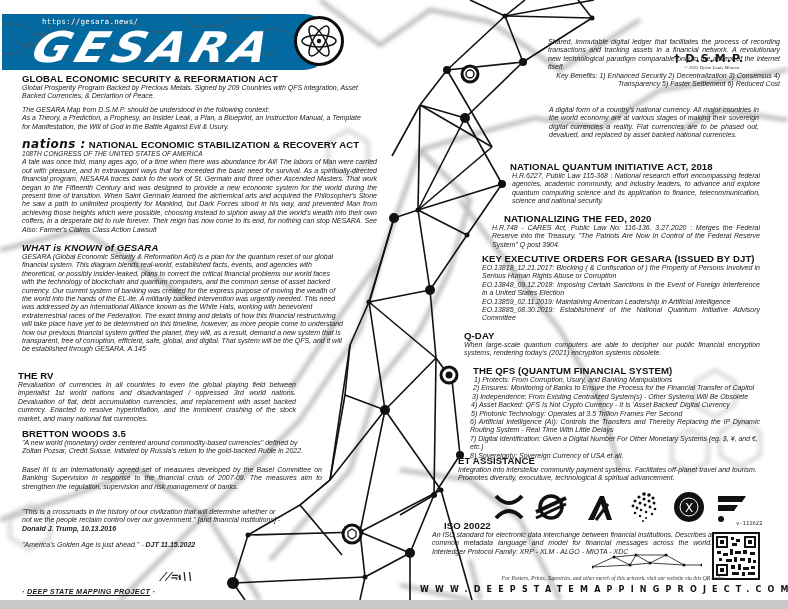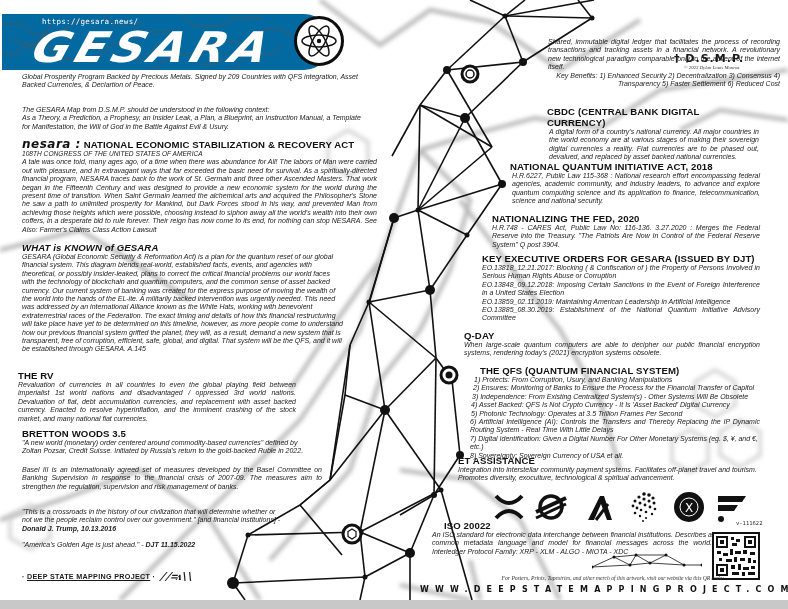--- a/index.html
+++ b/index.html
@@ -23,21 +23,21 @@
   .banner .url { position: absolute; left: 40px; top: 3px; font-family: "DejaVu Sans Mono", monospace; font-size: 7.5px; color: #fff; letter-spacing: 0.3px; }
   .banner .logo { position: absolute; left: 32px; top: 10px; font-family: "DejaVu Sans", sans-serif; font-weight: bold; font-style: italic; font-size: 46px; color: #fff; letter-spacing: 5px; transform: skewX(-18deg) scaleY(0.92); line-height: 46px; }
   .atom { position: absolute; left: 294px; top: 16px; width: 50px; height: 50px; border-radius: 50%; background: #fff; border: 3px solid #0d0d0d; }
 
   .nesara-word { font-family: "DejaVu Sans", sans-serif; font-weight: bold; font-style: italic; font-size: 12px; letter-spacing: 0.5px; }
 
   .dsmp { position: absolute; left: 674px; top: 20px; margin-top: 32px; }
   .dsmp .name { font-family: "DejaVu Sans", sans-serif; font-weight: bold; font-size: 11px; letter-spacing: 1px; }
   .dsmp .copy { font-family: "Liberation Serif", serif; font-style: italic; font-size: 4.8px; margin-left: 10px; color: #333; }
 
-  .footer-link { position: absolute; left: 22px; top: 572px; font-size: 7.2px; font-weight: bold; letter-spacing: 0.3px; }
+  .footer-link { position: absolute; left: 22px; top: 587px; font-size: 7.2px; font-weight: bold; letter-spacing: 0.3px; font-style: italic; }
   .footer-link u { text-decoration: underline; }
   .dsmp-mark { position: absolute; left: 160px; top: 570px; font-family: "DejaVu Sans Mono", monospace; font-weight: bold; font-size: 11px; letter-spacing: -1px; transform: skewX(-20deg); }
 
   .crypto-row { position: absolute; left: 492px; top: 490px; width: 240px; height: 40px; }
   .crypto-row .ico { position: absolute; top: 0; width: 34px; height: 34px; }
 
   .website-note { position: absolute; left: 432px; top: 575px; width: 292px; font-family: "Liberation Serif", serif; font-style: italic; font-size: 5.6px; text-align: right; color: #333; }
   .website { position: absolute; left: 420px; top: 585px; width: 304px; font-family: "DejaVu Sans", sans-serif; font-weight: bold; font-size: 8px; letter-spacing: 6.2px; text-align: right; color: #111; }
   .version { position: absolute; left: 736px; top: 520px; font-family: "DejaVu Sans Mono", monospace; font-size: 5.5px; color: #333; }
   .qr { position: absolute; left: 712px; top: 532px; width: 48px; height: 48px; border: 2px solid #111; background: #fff; }
@@ -206,31 +206,32 @@
 
   <div class="dsmp">
     <div class="name">
       <span>†</span>
       <span>D.S.M.P.</span>
     </div>
     <div class="copy">© 2023 Dylan Louis Monroe</div>
   </div>
 
   <div class="blk" style="left:22px; top:73px; width:340px;">
+    <h3>GLOBAL ECONOMIC SECURITY &amp; REFORMATION ACT</h3>
     <p>Global Prosperity Program Backed by Precious Metals. Signed by 209 Countries with QFS integration, Asset Backed Currencies, &amp; Declartion of Peace.</p>
   </div>
 
   <div class="blk" style="left:22px; top:106px; width:345px;">
     <p>The GESARA Map from D.S.M.P. should be understood in the following context:</p>
     <p>As a Theory, a Prediction, a Prophesy, an Insider Leak, a Plan, a Blueprint, an Instruction Manual, a Template for Manifestation, the Will of God in the Battle Against Evil &amp; Usury.</p>
   </div>
 
   <div class="blk" style="left:22px; top:139px; width:355px;">
     <h3>
-      <span class="nesara-word">nesara :</span>
+      <span class="nesara-word">nations :</span>
       <span>NATIONAL ECONOMIC STABILIZATION &amp; RECOVERY ACT</span>
     </h3>
     <p style="font-size:6.6px;">108TH CONGRESS OF THE UNITED STATES OF AMERICA</p>
     <p class="just">A tale was once told, many ages ago, of a time when there was abundance for All! The labors of Man were carried out with pleasure, and in extravagant ways that far exceeded the basic need for survival. As a spiritually-directed financial program, NESARA traces back to the work of St. Germain and three other Ascended Masters. That work began in the Fifteenth Century and was designed to provide a new economic system for the world during the present time of transition. When Saint Germain learned the alchemical arts and acquired the Philosopher's Stone he saw a path to unlimited prosperity for Mankind, but Dark Forces stood in his way, and prevented Man from achieving those heights which were possible, choosing instead to siphon away all the world's wealth into their own coffers, in a desperate bid to rule forever. Their reign has now come to its end, for nothing can stop NESARA. See Also: Farmer's Claims Class Action Lawsuit</p>
   </div>
 
   <div class="blk" style="left:22px; top:242px; width:322px;">
     <h3 class="ital">WHAT is KNOWN of GESARA</h3>
     <p>GESARA (Global Economic Security &amp; Reformation Act) is a plan for the quantum reset of our global financial system. This diagram blends real-world, established facts, events, and agencies with theoretical, or possibly insider-leaked, plans to correct the critical financial problems our world faces with the technology of blockchain and quantum computers, and the common sense of asset backed currency. Our current system of banking was created for the express purpose of moving the wealth of the world into the hands of the EL-ite. A militarily backed intervention was urgently needed. This need was addressed by an international Alliance known as the White Hats, working with benevolent extraterrestrial races of the Federation. The exact timing and details of how this financial restructuring will take place have yet to be determined on this timeline, however, as more people come to understand how our previous financial system grifted the planet, they will, as a result, demand a new system that is transparent, free of corruption, efficient, safe, global, and digital. That system will be the QFS, and it will be established through GESARA. A.145</p>
   </div>
@@ -267,49 +268,48 @@
     · <u>DEEP STATE MAPPING PROJECT</u> ·
   </div>
   <div class="dsmp-mark">//=ᴧ\\</div>
 
   <div class="blk" style="left:548px; top:38px; width:232px;">
     <p class="just" style="text-align-last:left;">Shared, immutable digital ledger that facilitates the process of recording transactions and tracking assets in a financial network. A revolutionary new technological paradigm comparable only to the advent of the internet itself.</p>
     <p class="right">Key Benefits: 1) Enhanced Security 2) Decentralization 3) Consensus 4) Transparency 5) Faster Settlement 6) Reduced Cost</p>
   </div>
 
   <div class="blk" style="left:549px; top:106px; width:210px;">
-    <h3 style="margin-left:-2px;">CBDC (CENTRAL BANK DIGITAL CURRENCY)</h3>
     <p class="just">A digital form of a country's national currency. All major countries in the world economy are at various stages of making their sovereign digital currencies a reality. Fiat currencies are to be phased out, devalued, and replaced by asset backed national currencies.</p>
   </div>
 
   <div class="blk" style="left:512px; top:161px; width:248px;">
     <h3 style="margin-left:-2px;">NATIONAL QUANTUM INITIATIVE ACT, 2018</h3>
     <p class="just">H.R.6227, Public Law 115-368 : National research effort encompassing federal agencies, academic community, and industry leaders, to advance and explore quantum computing science and its application to finance, telecommunication, science and national security.</p>
   </div>
 
   <div class="blk" style="left:492px; top:213px; width:268px;">
-    <h3 style="">NATIONALIZING THE FED, 2020</h3>
+    <h3 style="margin-left:12px;">NATIONALIZING THE FED, 2020</h3>
     <p class="just">H.R.748 - CARES Act, Public Law No: 116-136. 3.27.2020 : Merges the Federal Reserve into the Treasury. "The Patriots Are Now In Control of the Federal Reserve System" Q post 3904.</p>
   </div>
 
   <div class="blk" style="left:482px; top:253px; width:278px;">
     <h3>KEY EXECUTIVE ORDERS FOR GESARA (ISSUED BY DJT)</h3>
     <p class="just">EO.13818_12.21.2017: Blocking ( &amp; Confiscation of ) the Property of Persons Involved in Serious Human Rights Abuse or Corruption</p>
     <p class="just">EO.13848_09.12.2018: Imposing Certain Sanctions in the Event of Foreign Interference in a United States Election</p>
     <p class="just">EO.13859_02.11.2019: Maintaining American Leadership in Artificial Intelligence</p>
     <p class="just">EO.13885_08.30.2019: Establishment of the National Quantum Initiative Advisory Committee</p>
   </div>
 
   <div class="blk" style="left:464px; top:330px; width:296px;">
     <h3>Q-DAY</h3>
     <p class="just">When large-scale quantum computers are able to decipher our public financial encryption systems, rendering today's (2021) encryption systems obsolete.</p>
   </div>
 
   <div class="blk" style="left:470px; top:365px; width:300px;">
-    <h3 style="margin-left:10px;">THE QFS (QUANTUM FINANCIAL SYSTEM)</h3>
+    <h3 style="margin-left:3px;">THE QFS (QUANTUM FINANCIAL SYSTEM)</h3>
     <p style="padding-left:4px;">1) Protects: From Corruption, Usury, and Banking Manipulations</p>
     <p style="padding-left:3px;">2) Ensures: Monitoring of Banks to Ensure the Process for the Financial Transfer of Capitol</p>
     <p style="padding-left:2px;">3) Independence: From Existing Centralized System(s) - Other Systems Will Be Obsolete</p>
     <p style="padding-left:1px;">4) Asset Backed: QFS Is Not Crypto Currency - It Is 'Asset Backed' Digital Currency</p>
     <p style="padding-left:1px;">5) Photonic Technology: Operates at 3.5 Trillion Frames Per Second</p>
     <p class="just" style="width:290px;">6) Artificial Intelligence (AI): Controls the Transfers and Thereby Replacing the IP Dynamic Routing System - Real Time With Little Delays</p>
     <p>7) Digital Identification: Given a Digital Number For Other Monetary Systems (eg. $, ¥, and €, etc.)</p>
     <p style="padding-left:0;">8) Sovereignty: Sovereign Currency of USA et all.</p>
   </div>
 

